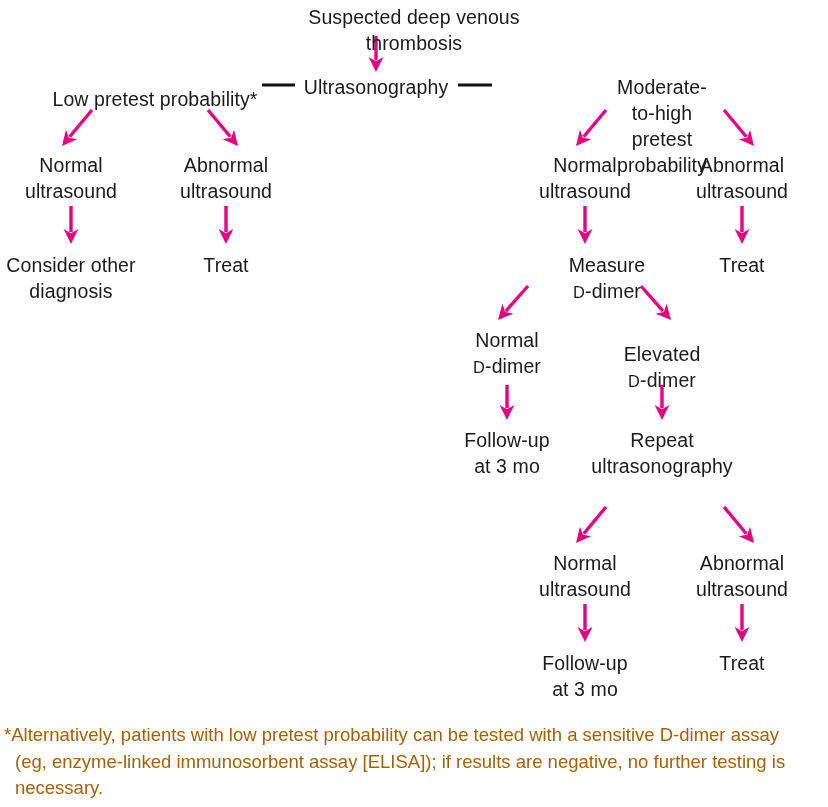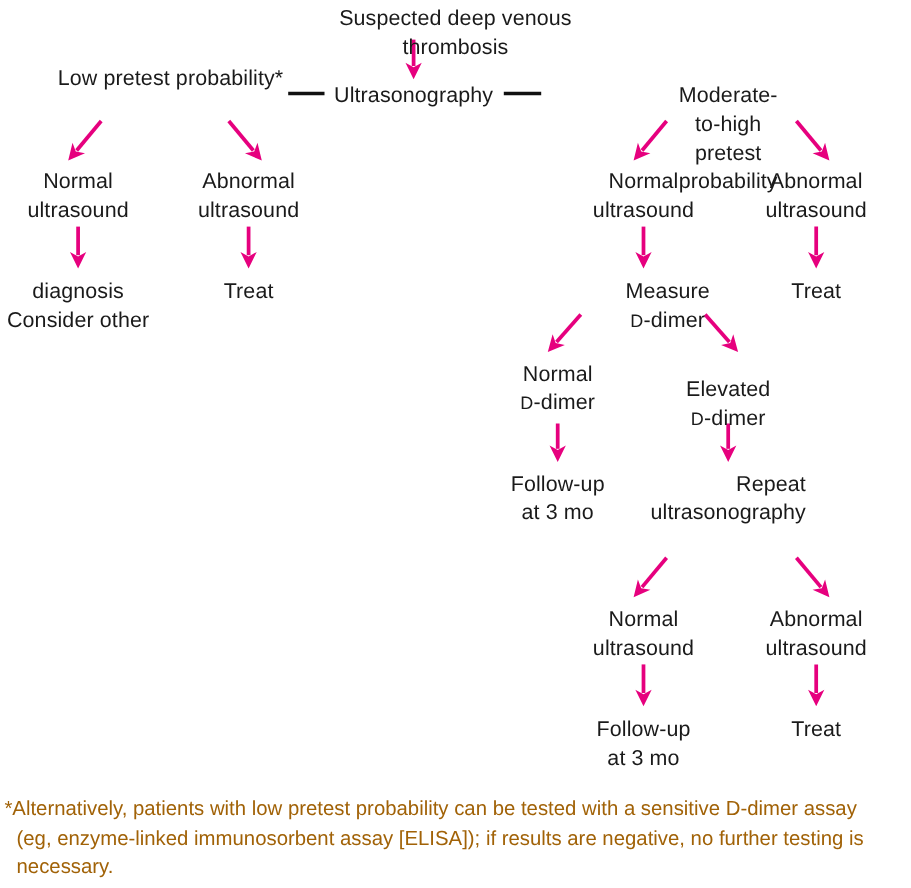--- a/index.html
+++ b/index.html
@@ -108,35 +108,35 @@
         <line x1="585" y1="604" x2="585" y2="630" stroke="#e6007e" stroke-width="3.4" stroke-linecap="butt"></line>
         <polygon points="585.00,642.00 577.60,627.00 585.00,631.20 592.40,627.00" fill="#e6007e"></polygon>
       </g>
       <g>
         <line x1="742" y1="604" x2="742" y2="630" stroke="#e6007e" stroke-width="3.4" stroke-linecap="butt"></line>
         <polygon points="742.00,642.00 734.60,627.00 742.00,631.20 749.40,627.00" fill="#e6007e"></polygon>
       </g>
     </svg>
   <div id="node-layer">
       <div class="node" style="left: 414px; top: 4px;"><span class="ln">Suspected deep venous thrombosis</span></div>
-      <div class="node" style="left: 155px; top: 58px;"><span class="ln">Low pretest probability*</span></div>
+      <div class="node" style="left: 155px; top: 86px;"><span class="ln">Low pretest probability*</span></div>
       <div class="node" style="left: 376px; top: 74px;"><span class="ln">Ultrasonography</span></div>
       <div class="node" style="left: 662px; top: 74px; text-align: center;"><span class="ln">Moderate-to-high pretest probability</span></div>
       <div class="node" style="left: 71px; top: 152px;"><span class="ln">Normal</span><span class="ln">ultrasound</span></div>
       <div class="node" style="left: 226px; top: 152px;"><span class="ln">Abnormal</span><span class="ln">ultrasound</span></div>
-      <div class="node" style="left: 71px; top: 252px;"><span class="ln">diagnosis</span><span class="ln">Consider other</span></div>
+      <div class="node" style="left: 71px; top: 252px;"><span class="ln">Consider other</span><span class="ln">diagnosis</span></div>
       <div class="node" style="left: 226px; top: 252px;"><span class="ln">Treat</span></div>
       <div class="node" style="left: 585px; top: 152px;"><span class="ln">Normal</span><span class="ln">ultrasound</span></div>
       <div class="node" style="left: 742px; top: 152px;"><span class="ln">Abnormal</span><span class="ln">ultrasound</span></div>
       <div class="node" style="left: 607px; top: 252px;"><span class="ln">Measure <span class="smallcap">D</span>-dimer</span></div>
       <div class="node" style="left: 742px; top: 252px;"><span class="ln">Treat</span></div>
       <div class="node" style="left: 507px; top: 327px;"><span class="ln">Normal</span><span class="ln"><span class="smallcap">D</span>-dimer</span></div>
       <div class="node" style="left: 662px; top: 341px;"><span class="ln">Elevated</span><span class="ln"><span class="smallcap">D</span>-dimer</span></div>
       <div class="node" style="left: 507px; top: 427px;"><span class="ln">Follow-up</span><span class="ln">at 3 mo</span></div>
-      <div class="node" style="left: 662px; top: 427px; text-align: right;"><span class="ln">Repeat</span><span class="ln">ultrasonography</span></div>
+      <div class="node" style="left: 662px; top: 427px;"><span class="ln">Repeat</span><span class="ln">ultrasonography</span></div>
       <div class="node" style="left: 585px; top: 550px;"><span class="ln">Normal</span><span class="ln">ultrasound</span></div>
       <div class="node" style="left: 742px; top: 550px;"><span class="ln">Abnormal</span><span class="ln">ultrasound</span></div>
       <div class="node" style="left: 585px; top: 650px;"><span class="ln">Follow-up</span><span class="ln">at 3 mo</span></div>
       <div class="node" style="left: 742px; top: 650px;"><span class="ln">Treat</span></div>
     </div>
 </div>
 
 <div id="footnote">*Alternatively, patients with low pretest probability can be tested with a sensitive D-dimer assay (eg, enzyme-linked immunosorbent assay [ELISA]); if results are negative, no further testing is necessary.</div>
 
 </body></html>

